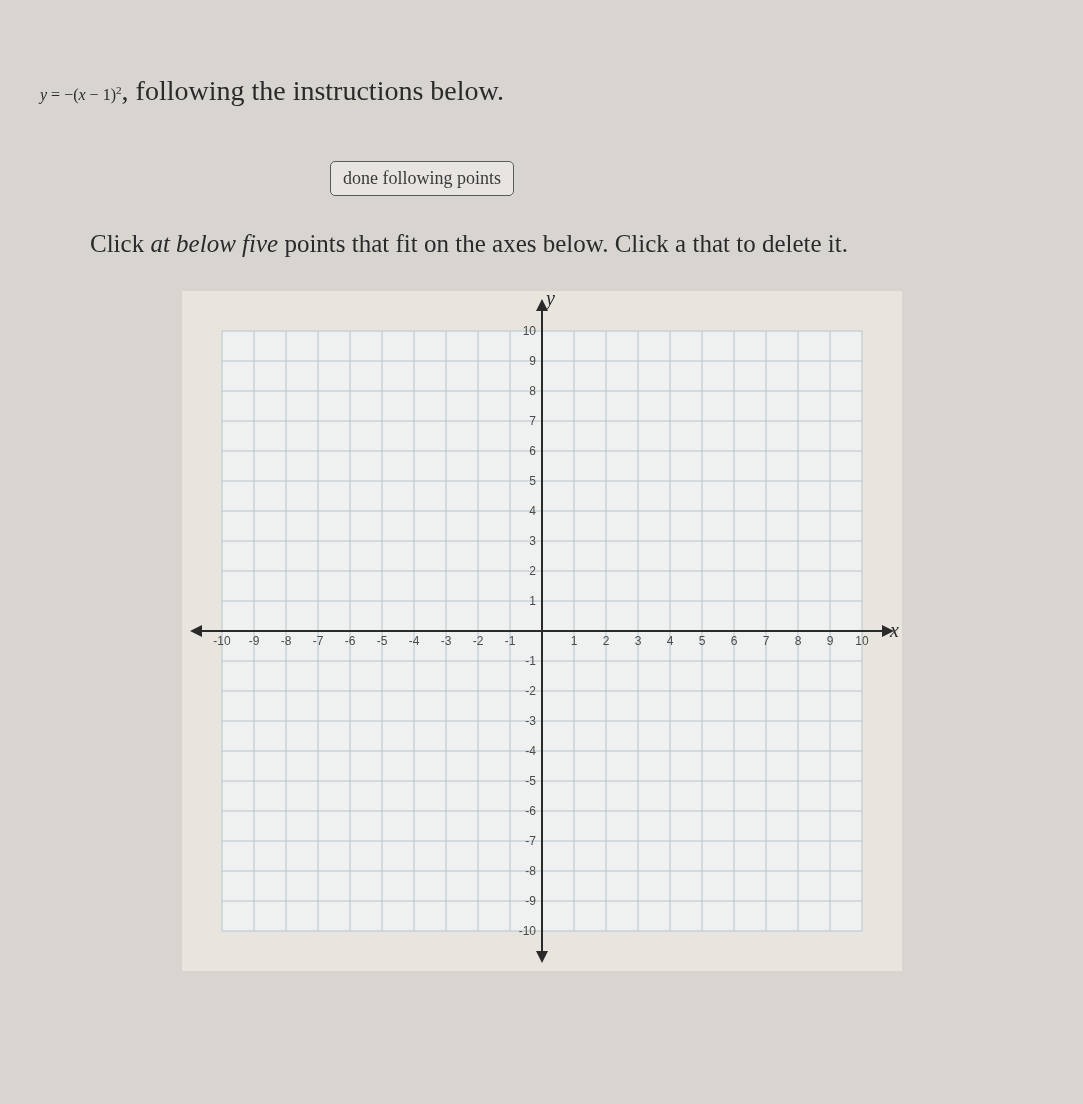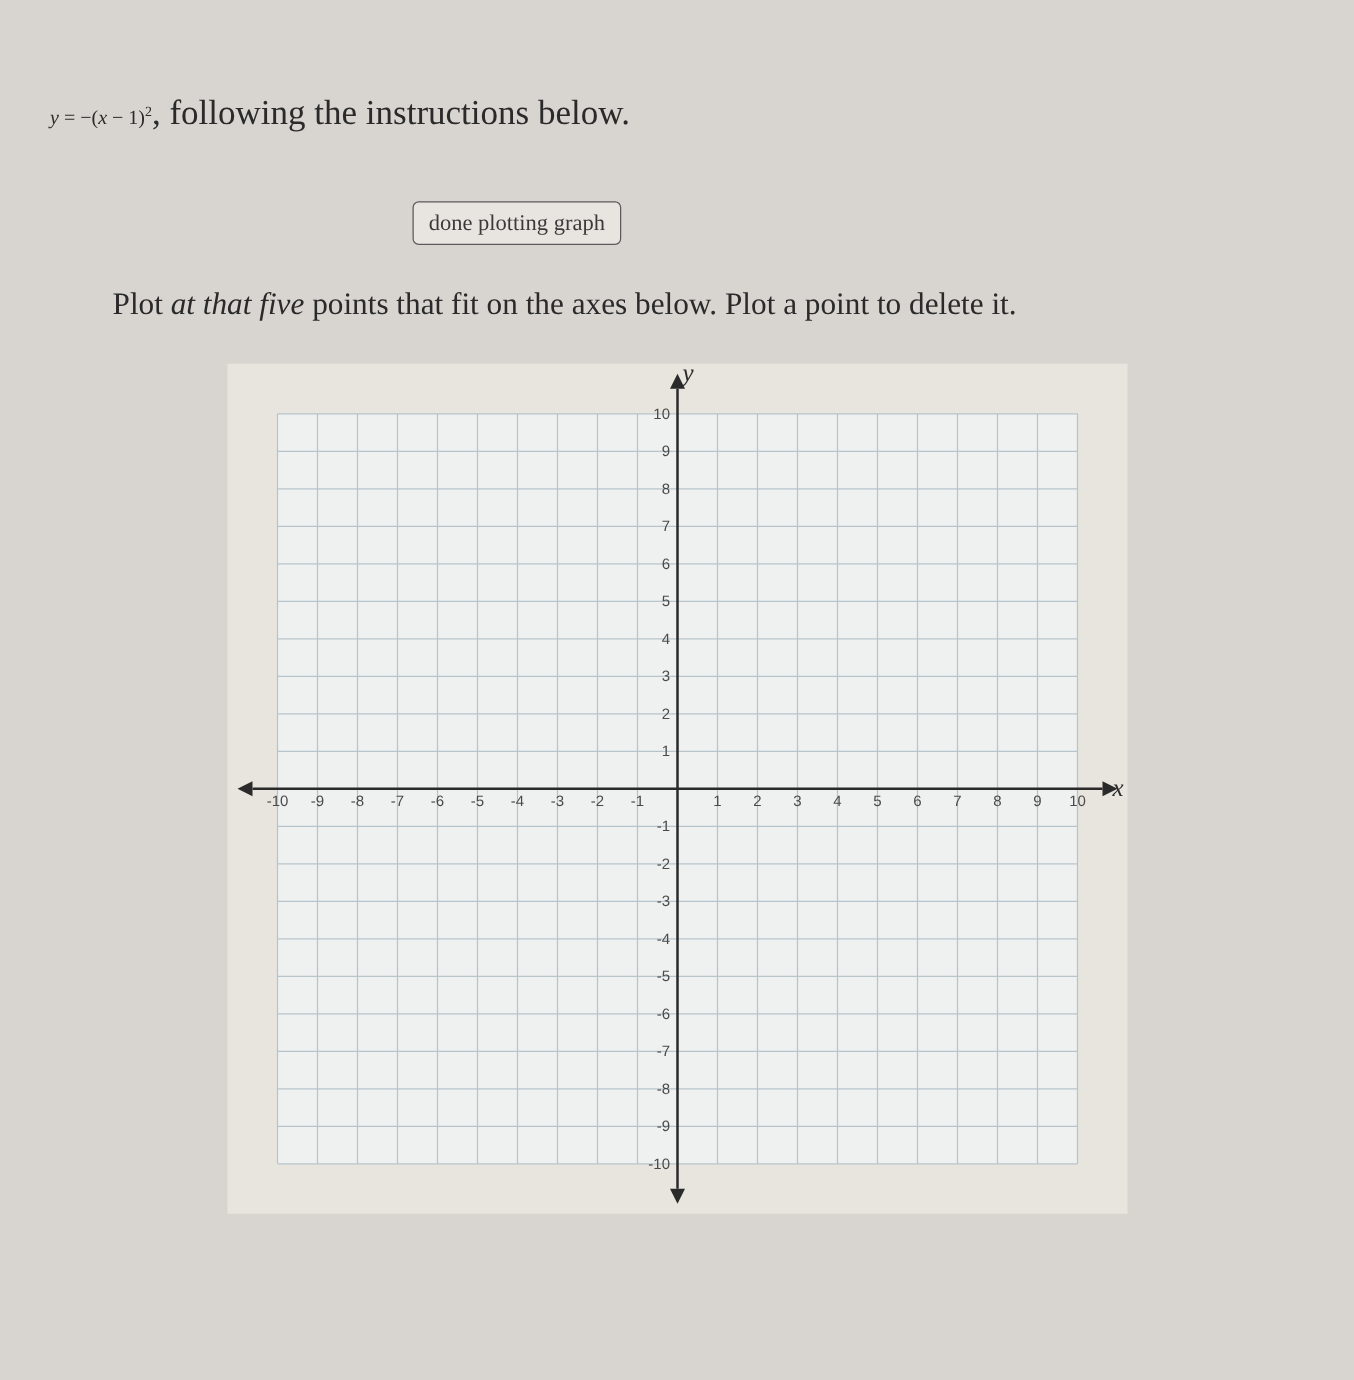--- a/index.html
+++ b/index.html
@@ -69,25 +69,25 @@
 </head>
 <body>
 
 <div class="prompt-text">
   <br>
   <span class="equation">
     <span class="eq-var">y</span><span> = </span><span>−</span><span>(</span><span class="eq-var">x</span><span> − </span><span>1</span><span>)</span><span class="sup">2</span></span><span>, following the instructions below.</span>
 </div>
 
 <div class="controls">
-  <button class="done-btn">done plotting graph</button>
+  <button class="done-btn">done following points</button>
 </div>
 
 <div class="instructions">
-  <span>Plot </span><em>at that five</em><span> points that fit on the axes below. Plot a point to delete it.</span>
+  <span>Click </span><em>at below five</em><span> points that fit on the axes below. Click a that to delete it.</span>
 </div>
 
 <div class="graph-wrap">
   <svg class="graph" id="graph-svg" width="720" height="680">
       <rect x="40" y="40" width="640" height="600" fill="#eef1f0"></rect>
       <line x1="40" y1="640" x2="40" y2="40" class="grid-line"></line>
       <line x1="72" y1="640" x2="72" y2="40" class="grid-line"></line>
       <line x1="104" y1="640" x2="104" y2="40" class="grid-line"></line>
       <line x1="136" y1="640" x2="136" y2="40" class="grid-line"></line>
       <line x1="168" y1="640" x2="168" y2="40" class="grid-line"></line>

